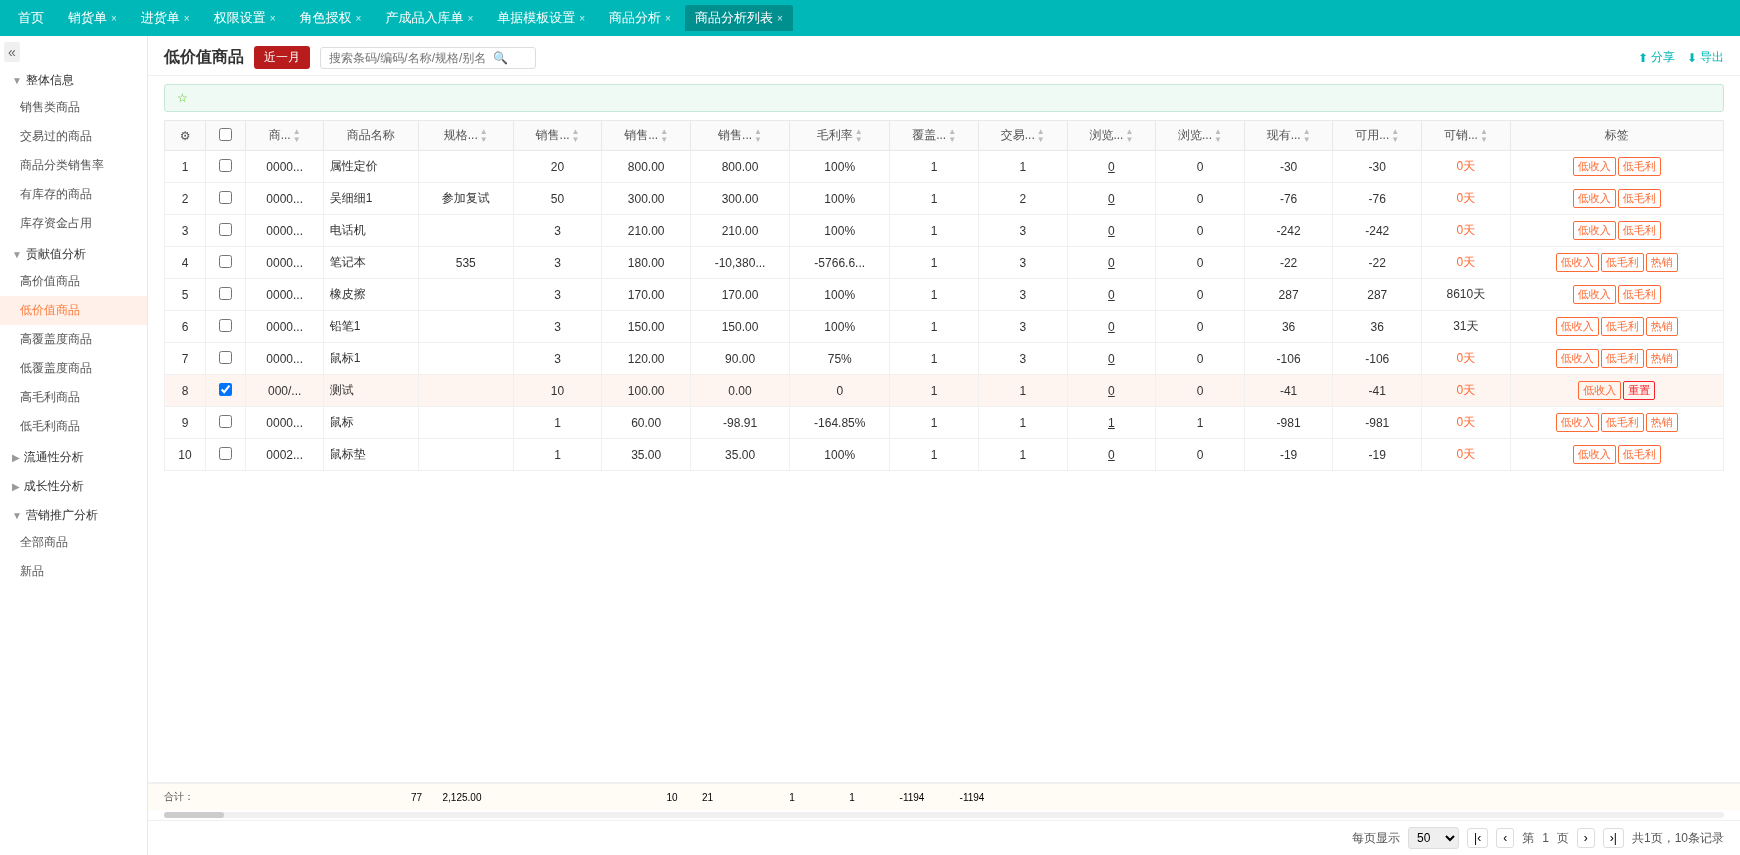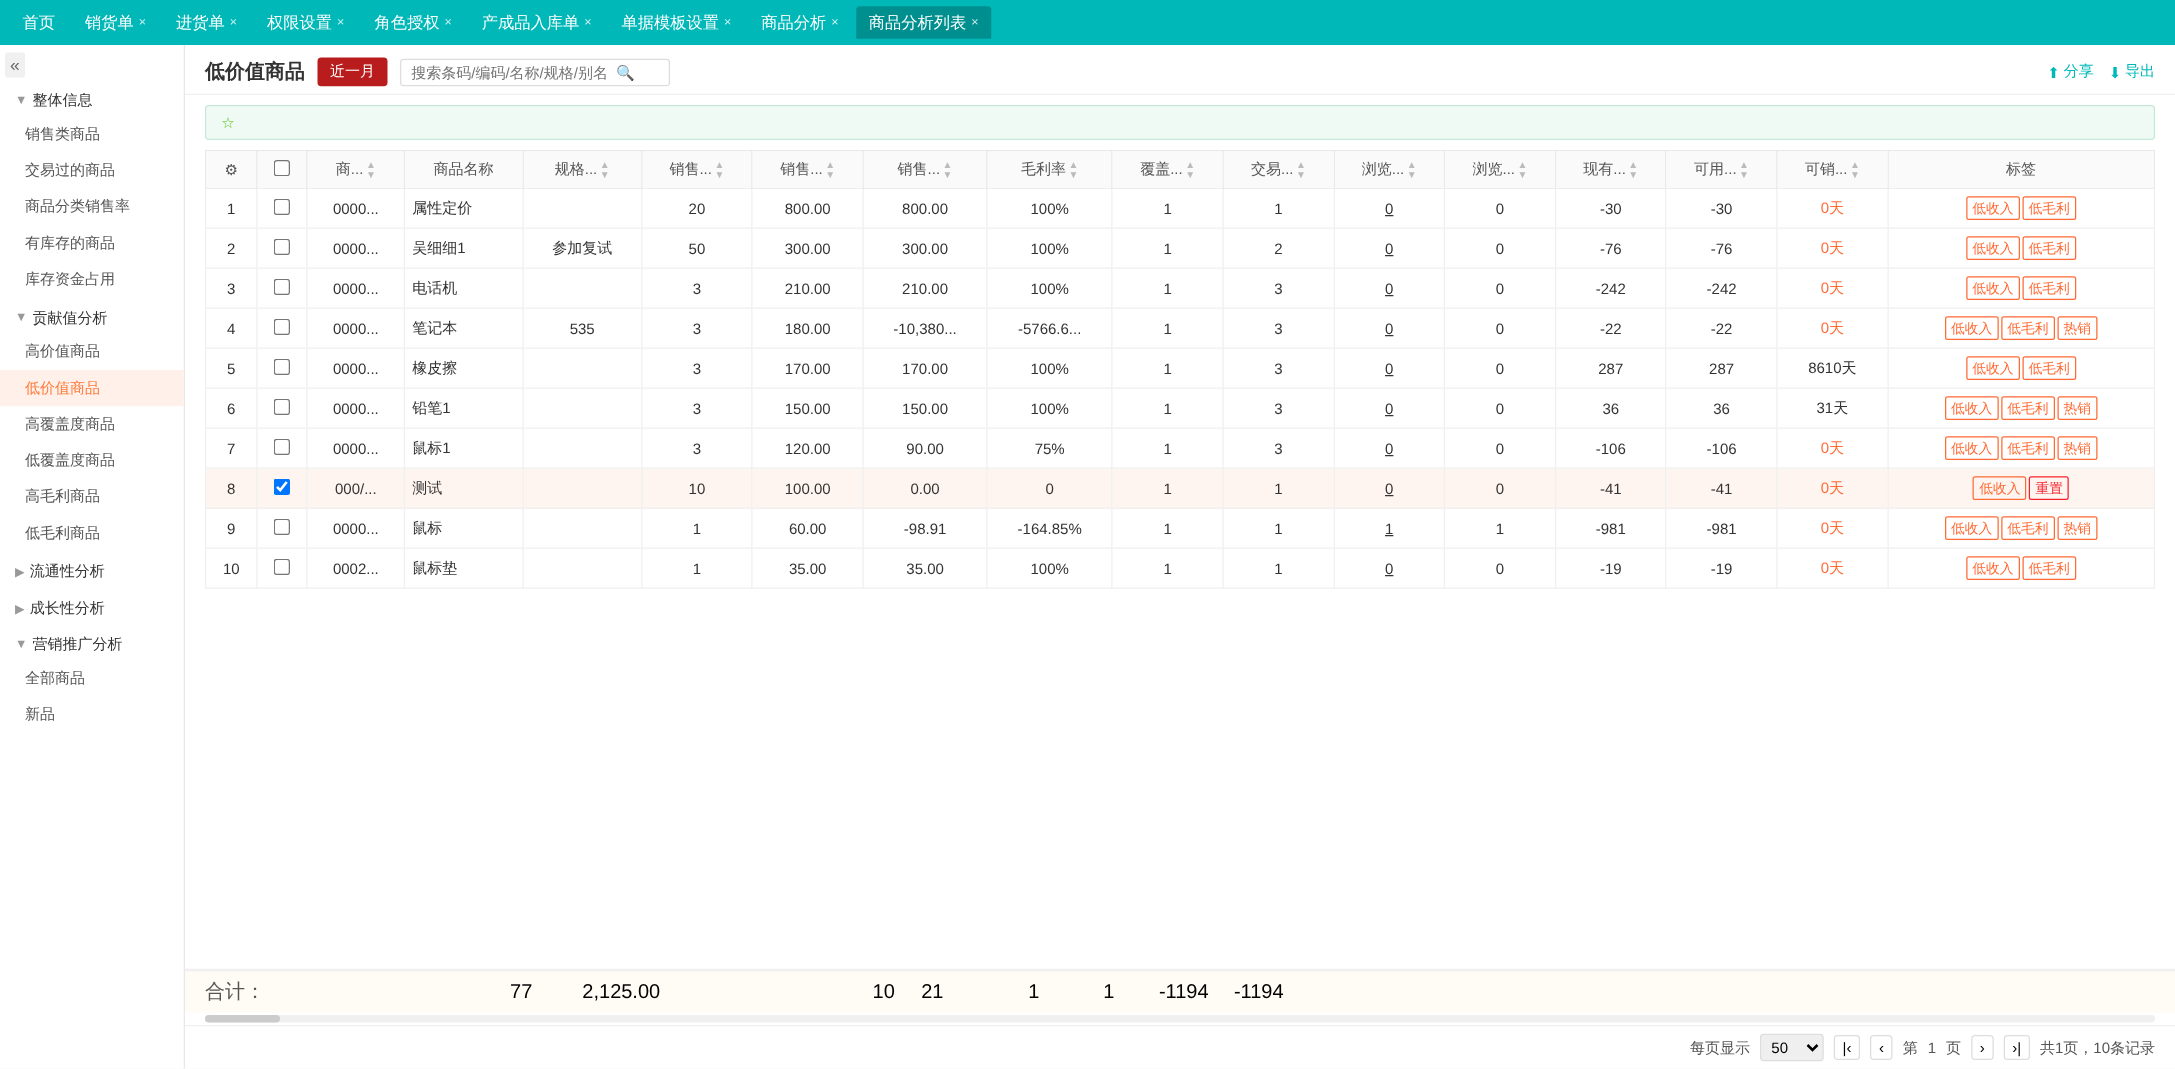--- a/index.html
+++ b/index.html
@@ -196,22 +196,21 @@
     .tag-red { color: #f5222d; border: 1px solid #f5222d; }
     .underline { text-decoration: underline; cursor: pointer; }
 
     
     .table-footer {
       border-top: 2px solid #f0f0f0;
       padding: 6px 16px;
       display: flex;
       align-items: center;
       background: #fffbf5;
-      font-size: 16px;
-      gap: 17px;
+      font-size: 10px;
     }
     .footer-label { color: #555; margin-right: 8px; }
     .footer-cells {
       display: flex;
       gap: 0;
       flex: 1;
     }
 
     
     .pagination-bar {
@@ -630,21 +629,21 @@
       <td><span class="tag tag-orange">低收入</span><span class="tag tag-orange">低毛利</span></td>
     </tr>
           </tbody>
       </table>
     </div>
 
     <div class="table-footer">
       <span class="footer-label">合计：</span>
       <div class="footer-cells">
         <span style="min-width:140px; display:inline-block;"></span>
-        <span style="min-width:80px; text-align:center;">77</span>
+        <span style="min-width:80px; text-align:right;">77</span>
         <span style="min-width:80px; text-align:center;">2,125.00</span>
         <span style="min-width:80px; text-align:center;"></span>
         <span style="min-width:60px; text-align:center;"></span>
         <span style="min-width:60px; text-align:center;">10</span>
         <span style="min-width:60px; text-align:left;">21</span>
         <span style="min-width:60px; text-align:center;">1</span>
         <span style="min-width:60px; text-align:center;">1</span>
         <span style="min-width:60px; text-align:center;">-1194</span>
         <span style="min-width:60px; text-align:center;">-1194</span>
       </div>

